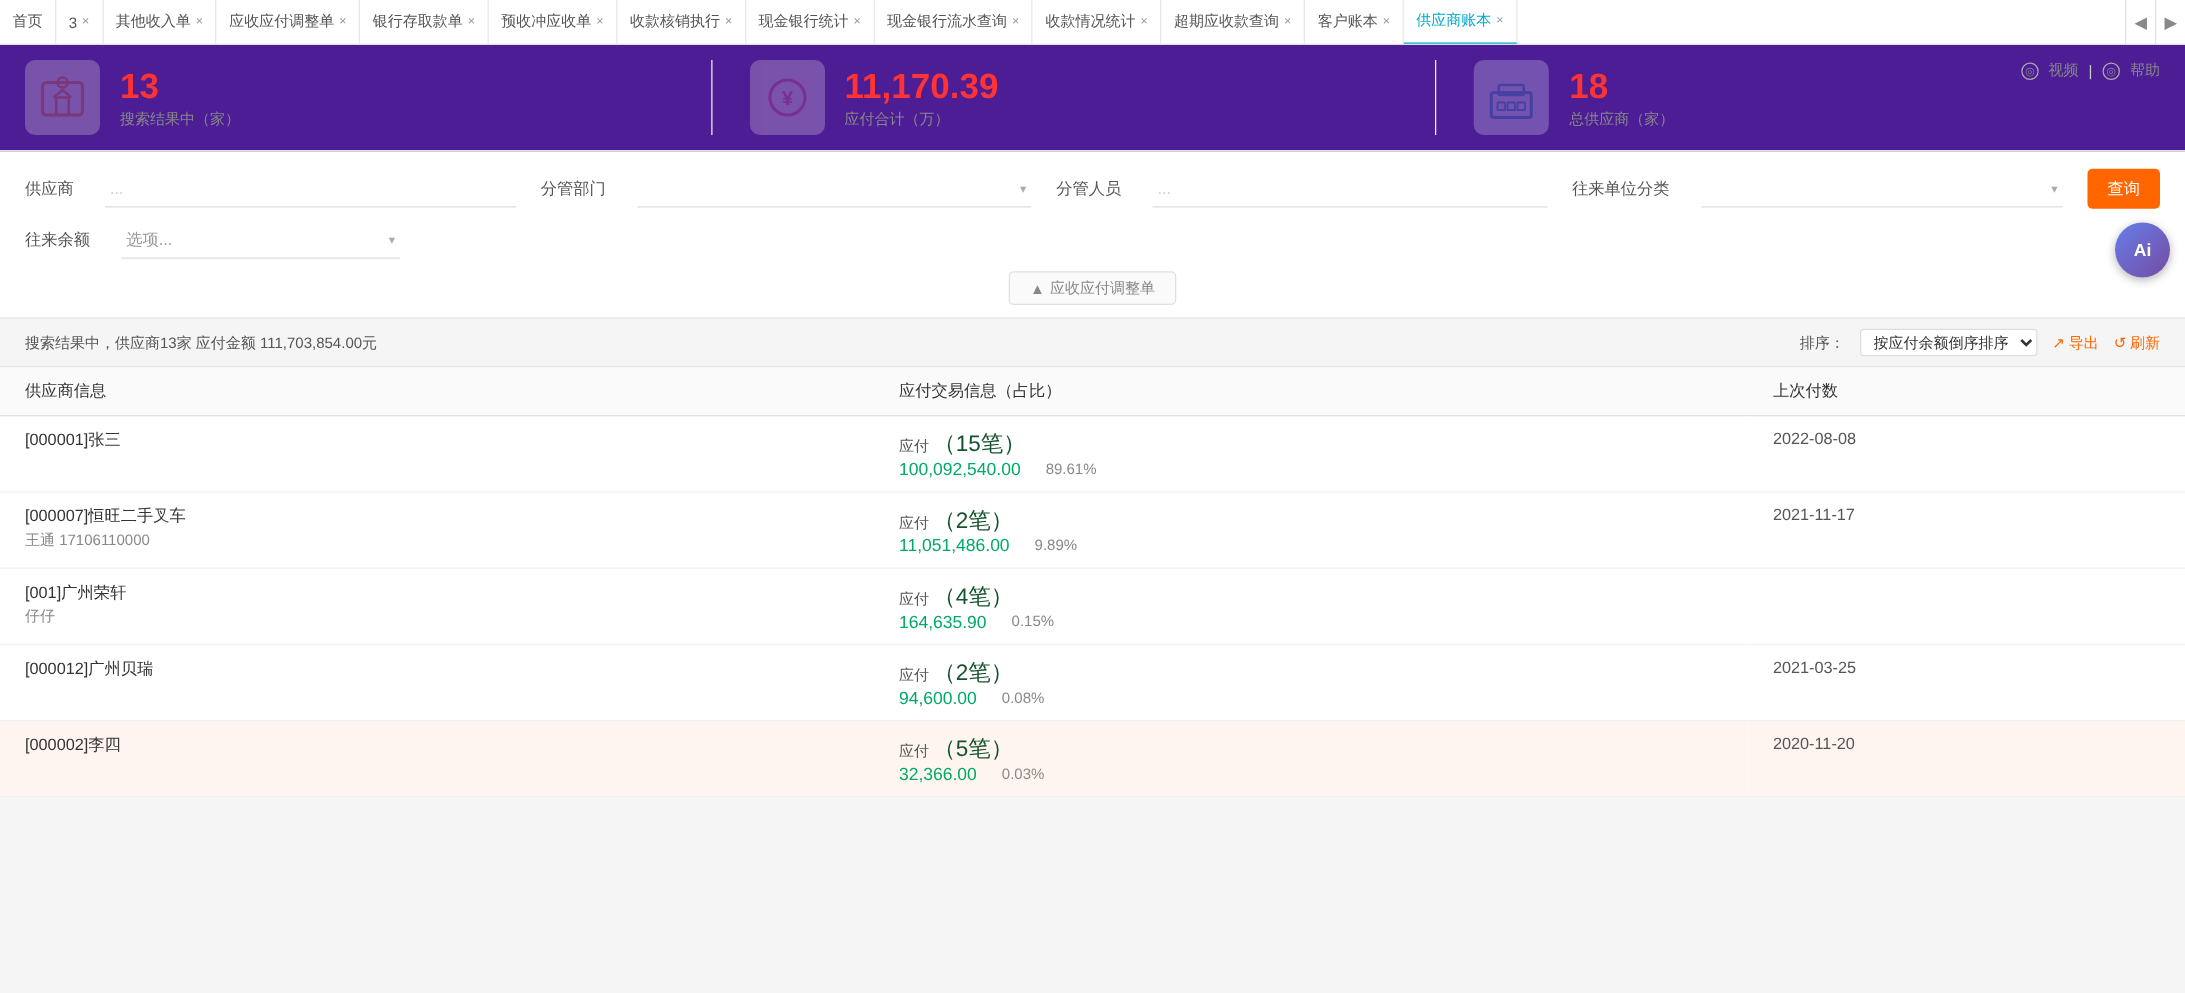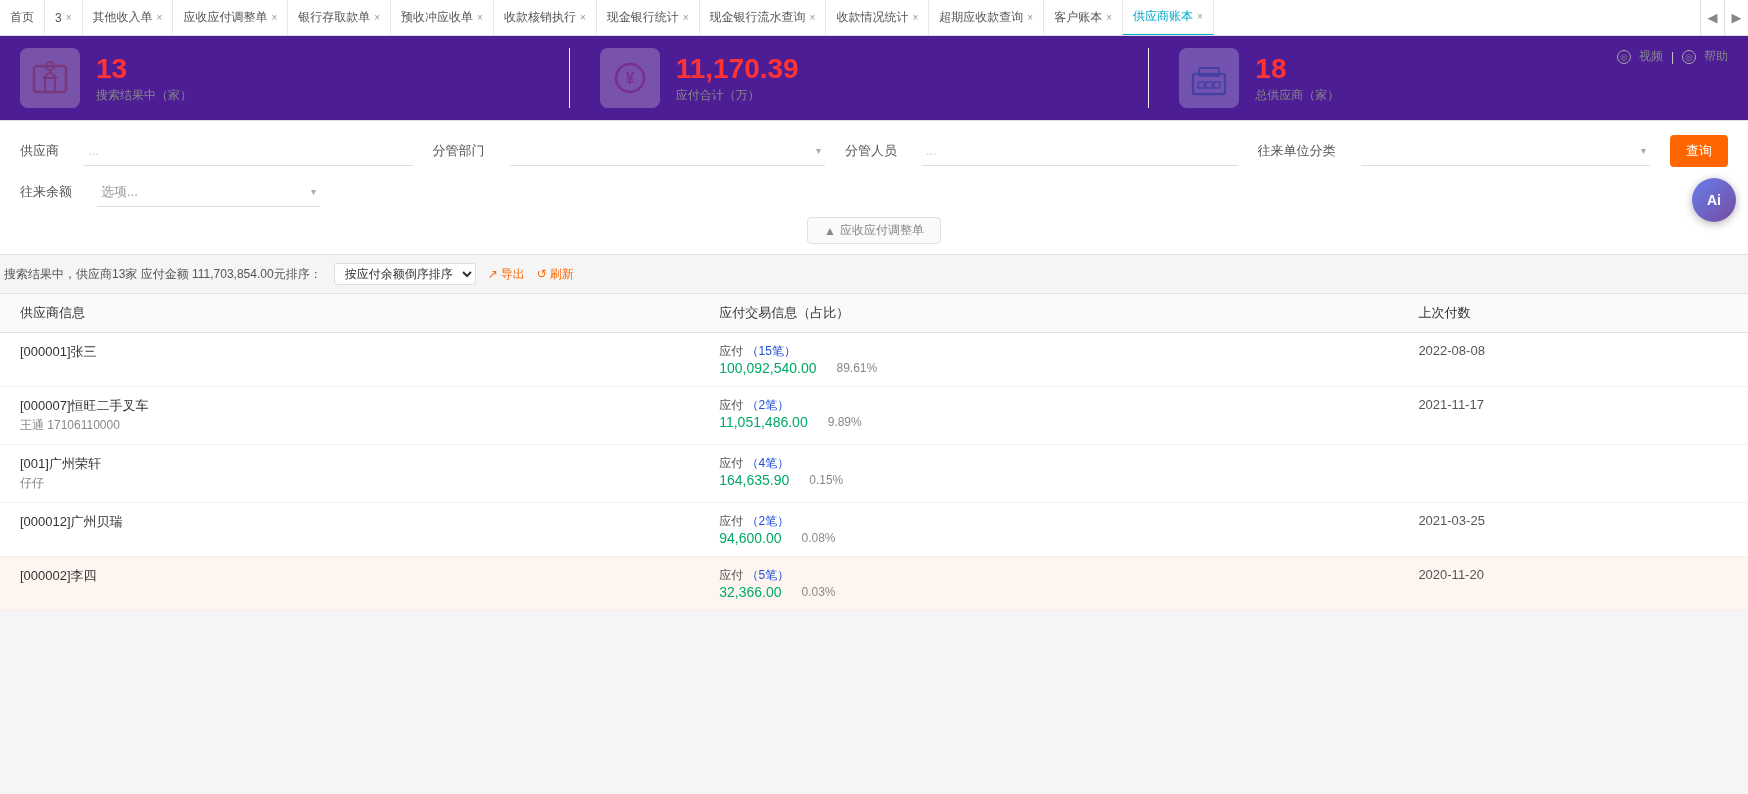--- a/index.html
+++ b/index.html
@@ -175,26 +175,26 @@
       width: fit-content;
       padding: 4px 16px;
       border: 1px solid #e0e0e0;
       border-radius: 4px;
       background: #fafafa;
     }
 
     
     .results-bar {
       background: #f5f5f5;
-      padding: 8px 4px;
+      padding: 8px 20px;
       font-size: 12px;
       color: #555;
       display: flex;
       align-items: center;
-      justify-content: flex-start;
+      justify-content: space-between;
       border-bottom: 1px solid #e0e0e0;
     }
     .results-right {
       display: flex;
       align-items: center;
       gap: 12px;
       font-size: 12px;
       color: #555;
     }
     .sort-select {
@@ -250,21 +250,21 @@
       text-decoration: none;
       cursor: pointer;
     }
     .sub-text { color: #888; font-size: 12px; margin-top: 2px; }
     .amount-green {
       color: #00aa66;
       font-size: 14px;
       font-weight: 500;
     }
     .tx-label { color: #555; font-size: 12px; }
-    .tx-count { color: #1d4ed8; font-size: 12px; }
+    .tx-count { color: #14532d; font-size: 18px; }
     .percentage { color: #888; font-size: 12px; margin-left: 20px; }
     .date-text { color: #555; font-size: 13px; }
     ::-webkit-scrollbar { width: 6px; height: 6px; }
     ::-webkit-scrollbar-track { background: #f1f1f1; }
     ::-webkit-scrollbar-thumb { background: #ccc; border-radius: 3px; }
 
     
     .ai-btn {
       position: fixed;
       right: 12px;

